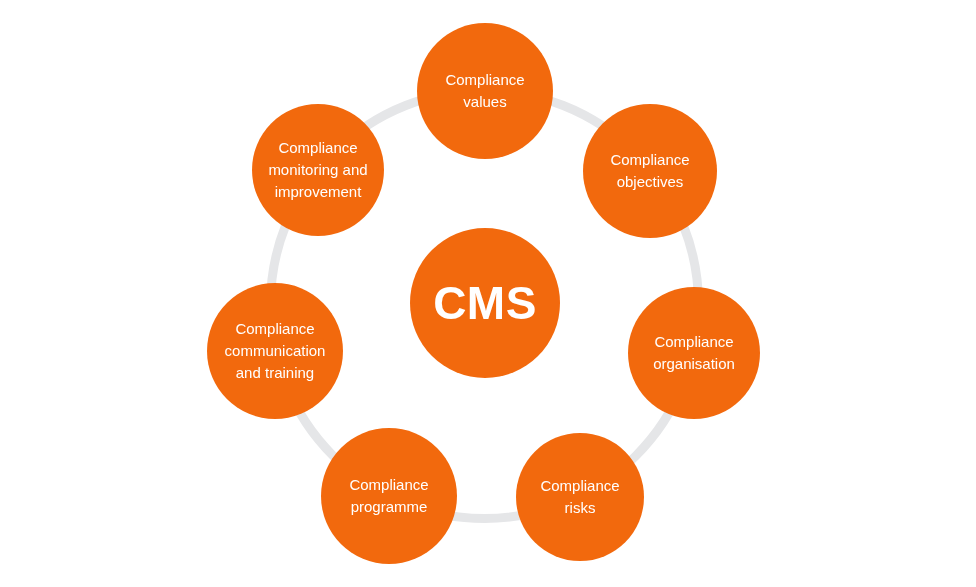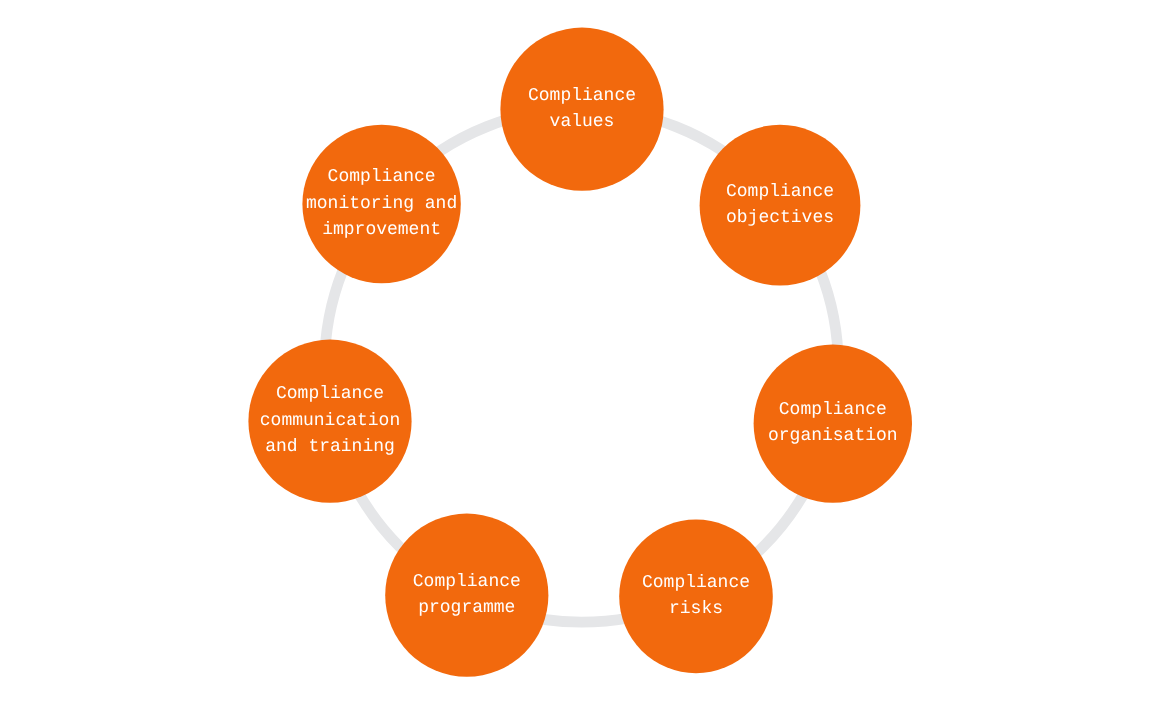--- a/index.html
+++ b/index.html
@@ -5,21 +5,21 @@
   html, body {
     margin: 0;
     padding: 0;
     background: #ffffff;
   }
   .canvas {
     position: relative;
     width: 792px;
     height: 587px;
     background: var(--bg-color, #ffffff);
-    font-family: Liberation Mono, monospace;
+    font-family: Liberation Sans, sans-serif;
     overflow: hidden;
   }
   
   .ring {
     position: absolute;
     box-sizing: border-box;
     left: 266px;
     top: 86px;
     width: 437px;
     height: 437px;
@@ -94,14 +94,17 @@
 communication
 and training</span>
   </div>
 
   <div class="node n-monitoring">
     <span class="node-label">Compliance
 monitoring and
 improvement</span>
   </div>
 
+  <div class="node n-center">
+    <span class="center-label">CMS</span>
+  </div>
 
 </div>
 
 </body></html>

